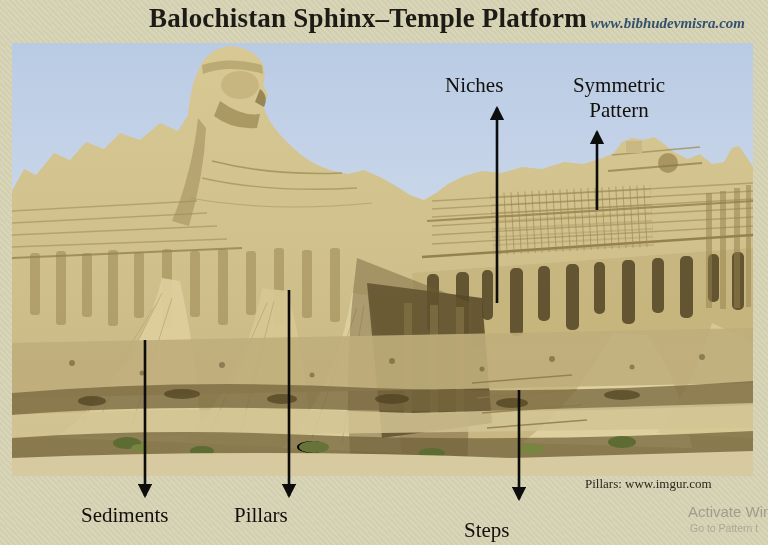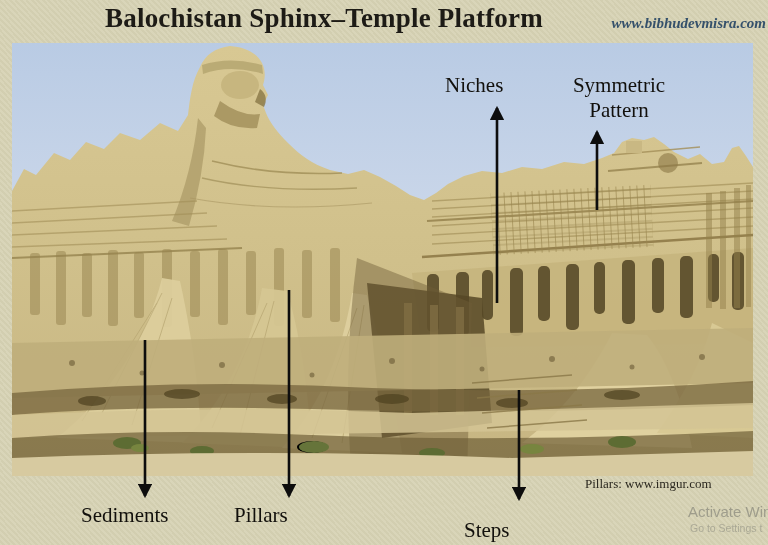--- a/index.html
+++ b/index.html
@@ -4,24 +4,24 @@
 <style>
   html,body{margin:0;padding:0;}
   body{
     width:768px;height:545px;overflow:hidden;position:relative;
     background-color:#d7d3b5;
     background-image:repeating-linear-gradient(47deg, rgba(255,255,255,.05) 0 2px, rgba(120,115,85,.05) 2px 4px);
     font-family:"Liberation Serif", serif;
   }
   .title-wrap{
     position:absolute;left:0;top:3px;width:648px;text-align:center;
-    font-size:27px;font-weight:700;color:#1d1b16;letter-spacing:.2px;
+    font-size:27px;font-weight:700;color:#1d1b16;letter-spacing:.2px;padding-left:44px;
   }
   .website{
-    position:absolute;top:15px;right:2px;
+    position:absolute;top:15px;right:23px;
     font-size:15px;font-style:italic;color:#35516b;font-weight:600;
   }
   .photo{
     position:absolute;left:12px;top:43px;width:741px;height:433px;overflow:hidden;
   }
   .photo svg{display:block;}
   .overlay{
     position:absolute;left:0;top:0;width:768px;height:545px;pointer-events:none;
   }
   .anno{
@@ -232,13 +232,13 @@
 </svg>
 
 <div class="anno center" style="left:445px;top:73px;width:90px;">Niches</div>
 <div class="anno" style="left:566px;top:73px;width:106px;text-align:center;">Symmetric Pattern</div>
 <div class="anno center" style="left:81px;top:503px;width:124px;">Sediments</div>
 <div class="anno center" style="left:234px;top:503px;width:104px;">Pillars</div>
 <div class="anno center" style="left:464px;top:518px;width:104px;">Steps</div>
 
 <div class="src">Pillars: www.imgur.com</div>
 <div class="wm1">Activate Win</div>
-<div class="wm2">Go to Settings t</div>
+<div class="wm2">Go to Pattern t</div>
 
 </body></html>

